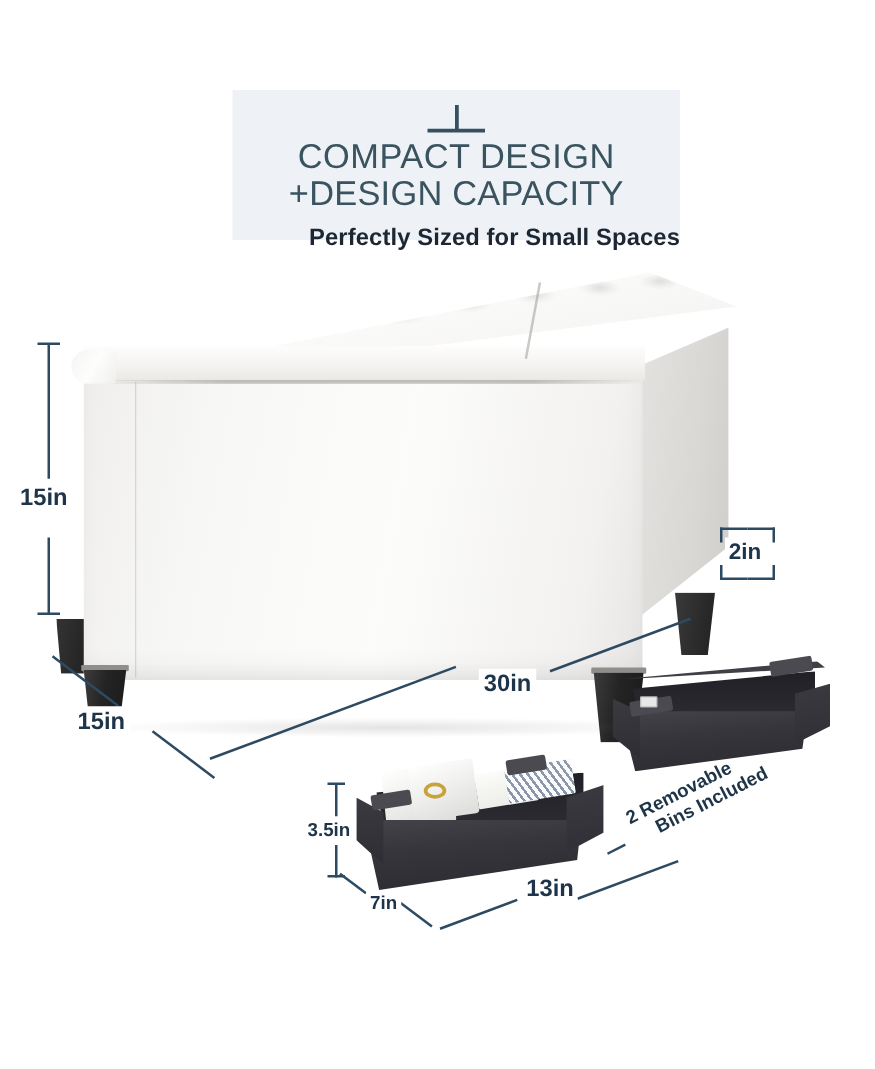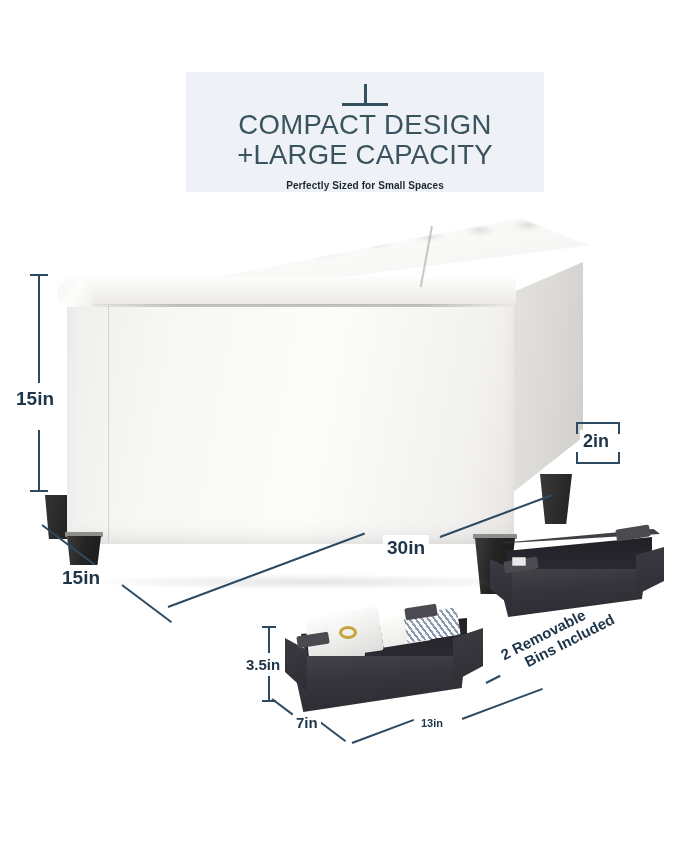--- a/index.html
+++ b/index.html
@@ -67,23 +67,23 @@
     letter-spacing: 0.4px;
     font-weight: 400;
   }
   .headline .l2 { display: block; letter-spacing: 0.2px; }
 
   .subhead {
     position: absolute;
     left: 0;
     top: 108px;
     width: 100%;
-    text-align: center;
+    text-align: right;
     color: #1d2733;
-    font-size: 10px;
+    font-size: 19px;
     font-weight: bold;
     letter-spacing: 0.1px;
   }
 
   
   .ottoman {
     position: absolute;
     left: 45px;
     top: 218px;
     width: 545px;
@@ -313,21 +313,21 @@
     background: #ffffff;
     line-height: 1;
   }
 
   .label-15h { left: 14px; top: 386px; font-size: 19px; padding: 3px 2px; }
   .label-15d { left: 58px; top: 565px; font-size: 19px; padding: 3px 4px; }
   .label-30  { left: 383px; top: 535px; font-size: 19px; padding: 3px 4px; }
   .label-2in { left: 580px; top: 430px; font-size: 18px; padding: 2px 3px; }
   .label-35  { left: 244px; top: 655px; font-size: 15px; padding: 2px 2px; }
   .label-7in { left: 293px; top: 713px; font-size: 15px; padding: 2px 3px; }
-  .label-13  { left: 418px; top: 716px; font-size: 11px; padding: 2px 3px; }
+  .label-13  { left: 418px; top: 700px; font-size: 19px; padding: 2px 3px; }
 
   .label-bins {
     position: absolute;
     left: 498px;
     top: 648px;
     color: #1e3448;
     font-weight: bold;
     font-size: 15px;
     line-height: 17px;
     transform: rotate(-27deg);
@@ -345,21 +345,21 @@
 
   <div class="header-panel">
 
     <div class="header-icon">
       <div class="stem"></div>
       <div class="base"></div>
     </div>
 
     <div class="headline">
       <span>COMPACT DESIGN</span>
-      <span class="l2">+LARGE CAPACITY</span>
+      <span class="l2">+DESIGN CAPACITY</span>
     </div>
 
     <div class="subhead">Perfectly Sized for Small Spaces</div>
   </div>
 
   <div class="ottoman">
 
     <div class="leg leg-bl"></div>
     <div class="leg leg-br"></div>
 

